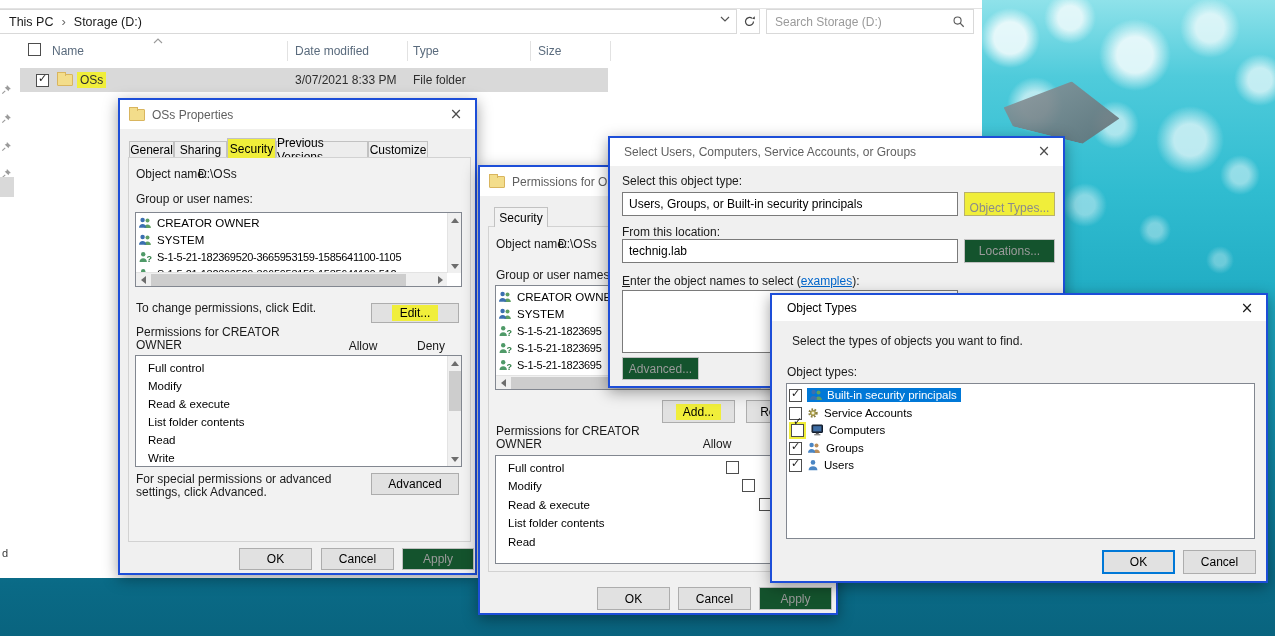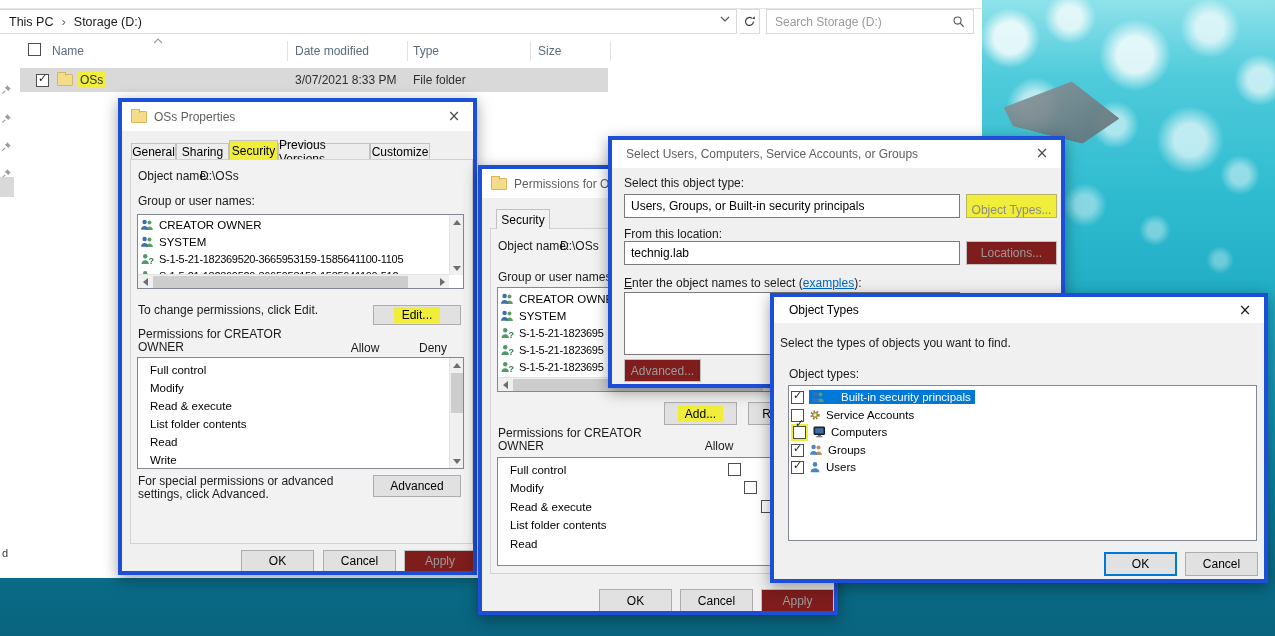--- a/index.html
+++ b/index.html
@@ -51,33 +51,33 @@
   .hl { background:#f0ee3a; }
   .cb { width:13px; height:13px; background:#fff; border:1px solid #4d4d4d; position:relative; display:inline-block; flex:none; }
   .cb.checked::after { content:"✓"; font-family:"DejaVu Sans",sans-serif; position:absolute; left:1px; top:-3px; font-size:11px; font-weight:700; color:#1a1a1a; }
   .folder-sm { width:16px; height:12px; background:#f3dd8b; border:1px solid #d9b55e; border-radius:1px; position:relative; display:inline-block; flex:none; }
   .folder-sm::before { content:""; position:absolute; top:-3px; left:-1px; width:7px; height:3px; background:#f3dd8b; border:1px solid #d9b55e; border-bottom:none; }
   .pin { position:absolute; left:1px; }
   .nav-sliver { position:absolute; left:0; top:177px; width:14px; height:20px; background:#d9d9d9; }
   .status-frag { position:absolute; left:2px; top:547px; font-size:11px; color:#3a3a3a; }
 
   
-  .dlg { position:absolute; background:#f0f0f0; border:4px solid #1d4ed8; box-shadow:0 4px 14px rgba(0,0,0,.38); overflow:hidden; }
+  .dlg { position:absolute; background:#f0f0f0; border:2px solid #1d4ed8; box-shadow:0 4px 14px rgba(0,0,0,.38); overflow:hidden; }
   .titlebar { position:absolute; left:0; top:0; right:0; height:29px; background:#fff; display:flex; align-items:center; padding-left:9px; gap:7px; }
   .title-text { font-size:12px; color:#5f5f5f; }
   .title-text.active { color:#000; }
   .close-x { position:absolute; top:4px; width:22px; height:20px; display:flex; align-items:center; justify-content:center; font-size:15px; color:#4d4d4d; font-family:"DejaVu Sans",sans-serif; cursor:default; }
   .panel { position:absolute; border:1px solid #d2d2d2; background:#f2f2f2; }
   .tab { position:absolute; border:1px solid #c2c2c2; border-bottom:none; background:#ededed; font-size:12px; display:flex; align-items:center; justify-content:center; }
   .lbl { position:absolute; font-size:12px; color:#1a1a1a; white-space:nowrap; }
   .listbox { position:absolute; background:#fff; border:1px solid #828790; overflow:hidden; }
   .lrow { position:absolute; left:2px; display:flex; align-items:center; gap:5px; height:16px; white-space:nowrap; font-size:11.5px; }
   .sid { letter-spacing:-0.3px; font-size:11px; }
   .btn { position:absolute; background:#e1e1e1; border:1px solid #adadad; font-size:12px; color:#000; display:flex; align-items:center; justify-content:center; cursor:default; }
-  .btn-disabled { background:#7f1d1d; border-color:#c0c0c0; color:#9b9b9b; }
+  .btn-disabled { background:#14532d; border-color:#c0c0c0; color:#9b9b9b; }
   .btn-focus { border:2px solid #0078d7; }
   .field { position:absolute; background:#fff; border:1px solid #7a7a7a; display:flex; align-items:center; padding-left:6px; font-size:12px; overflow:hidden; white-space:nowrap; }
   .link { color:#0066cc; text-decoration:underline; cursor:pointer; }
   .accel { text-decoration:underline; }
   
   .sb-v { position:absolute; width:14px; background:#f0f0f0; border-left:1px solid #e3e3e3; }
   .sb-h { position:absolute; height:14px; background:#f0f0f0; border-top:1px solid #e3e3e3; }
   .sb-btn { position:absolute; width:14px; height:14px; display:flex; align-items:center; justify-content:center; background:#f0f0f0; }
   .tri-up { width:0; height:0; border-left:4px solid transparent; border-right:4px solid transparent; border-bottom:5px solid #6d6d6d; }
   .tri-down { width:0; height:0; border-left:4px solid transparent; border-right:4px solid transparent; border-top:5px solid #6d6d6d; }
@@ -454,27 +454,27 @@
         <span>Advanced...</span>
       </div>
   </div>
 
   <div class="dlg" style="left:770px;top:293px;width:498px;height:290px;z-index:5;">
     <div class="titlebar" style="height:26px;padding-left:15px;">
       <span class="title-text active">Object Types</span>
     </div>
     <span class="close-x" style="right:8px;top:3px;color:#1a1a1a;">×</span>
 
-    <span class="lbl" style="left:6px;top:39px;">Select the types of objects you want to find.</span>
+    <span class="lbl" style="left:20px;top:39px;">Select the types of objects you want to find.</span>
     <span class="lbl" style="left:15px;top:70px;">Object types:</span>
 
     <div class="listbox" style="left:14px;top:88px;width:469px;height:156px;">
       <div class="lrow" style="top:3px;">
         <span class="cb checked"></span>
-        <span class="sel-blue" style="display:flex;align-items:center;gap:16px;padding:1px 4px 1px 2px;">
+        <span class="sel-blue" style="display:flex;align-items:center;gap:4px;padding:1px 4px 1px 2px;">
           <span class="icon"><svg width="14" height="12" viewBox="0 0 14 12">
                 <circle cx="9.5" cy="3.6" r="2" fill="#5d9e62"></circle>
                 <path d="M6.3 11c0-2.2 1.4-3.4 3.2-3.4s3.4 1.2 3.4 3.4z" fill="#5d9e62"></path>
                 <circle cx="4.6" cy="3" r="2.2" fill="#3b6fb0"></circle>
                 <path d="M1 10.8C1 8.4 2.6 7 4.6 7s3.6 1.4 3.6 3.8z" fill="#3b6fb0"></path>
               </svg></span>
           <span>Built-in security principals</span>
         </span>
       </div>
       <div class="lrow" style="top:21px;">

